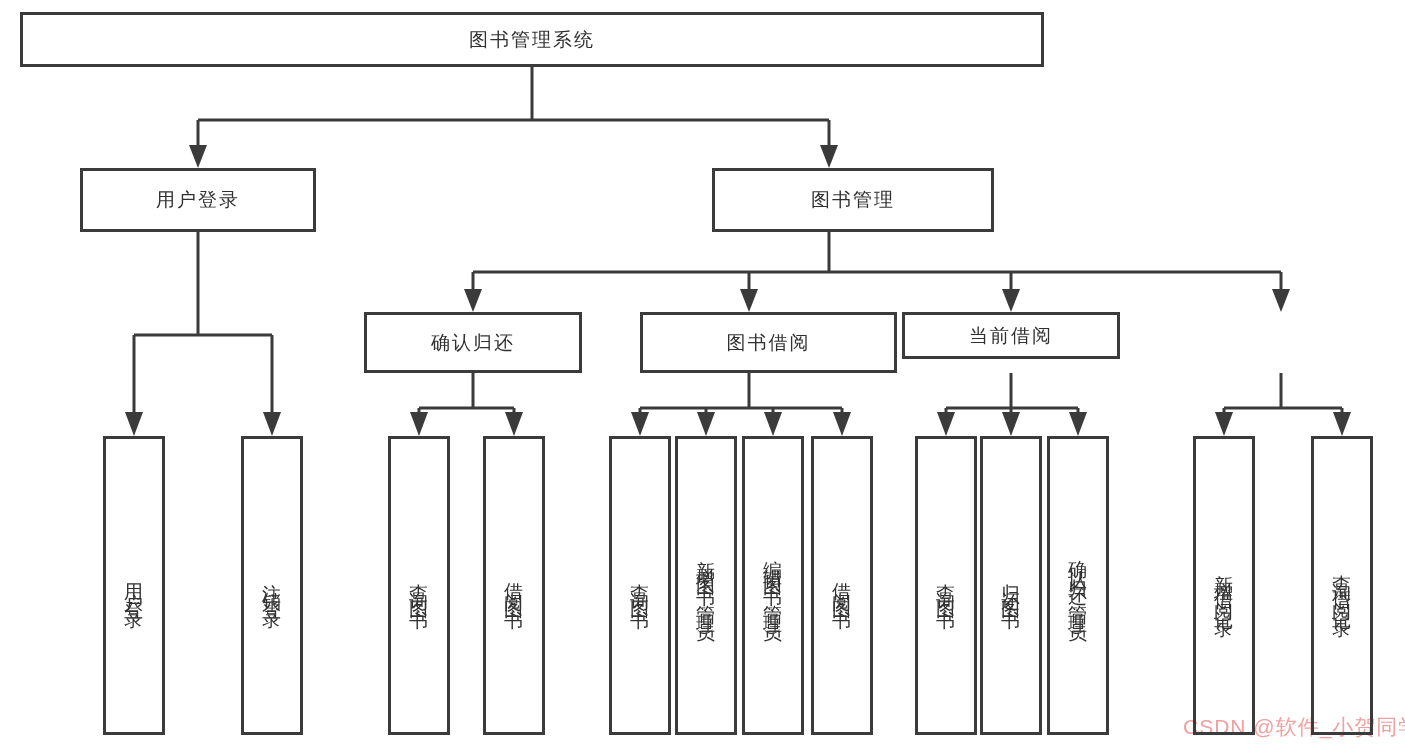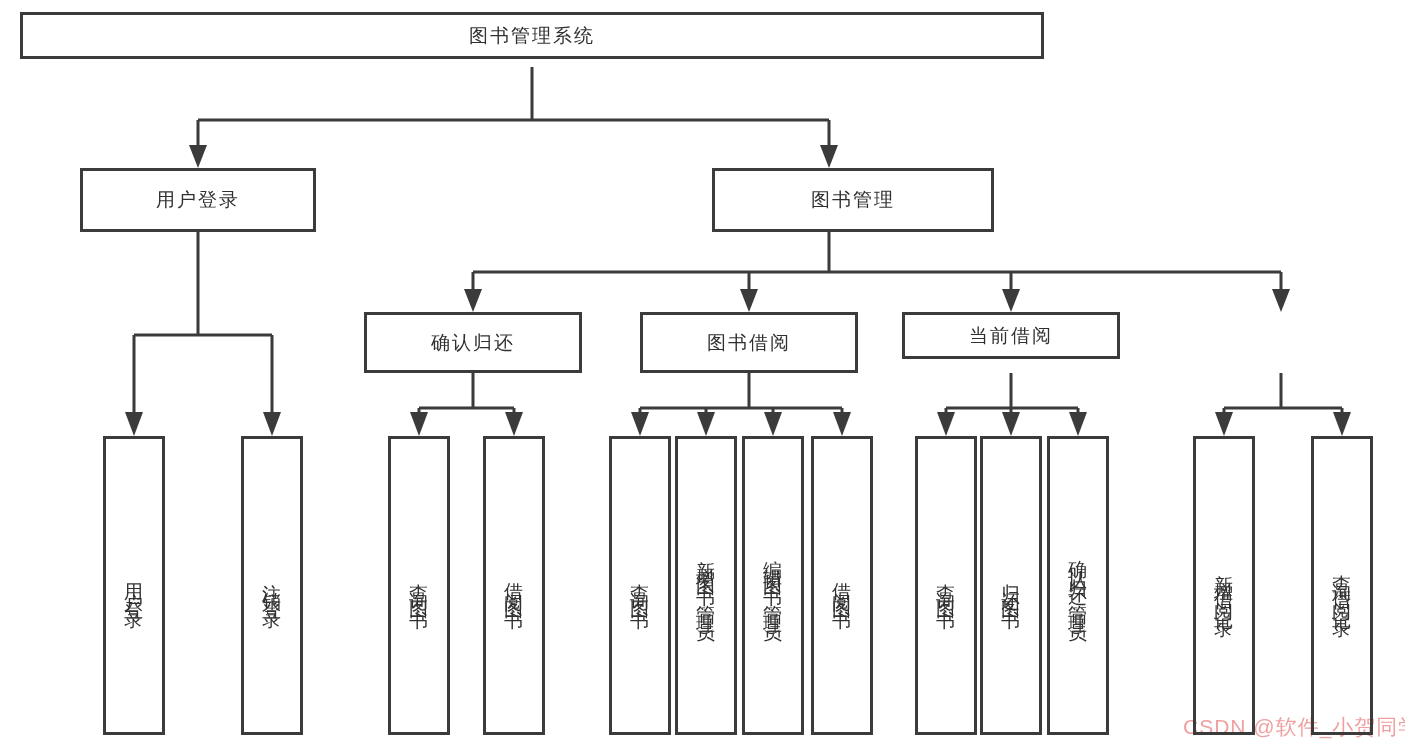--- a/index.html
+++ b/index.html
@@ -68,35 +68,35 @@
     </g>
     <g>
       <path d="M1281 373 V408 M1224 408 H1342 M1224 408 V414 M1342 408 V414"></path>
       <polygon points="1215,412 1233,412 1224,436"></polygon>
       <polygon points="1333,412 1351,412 1342,436"></polygon>
     </g>
   </svg>
 
   <div class="wm">CSDN @软件_小贺同学</div>
 
-  <div class="box" style="left:20px;top:12px;width:1024px;height:47px">
+  <div class="box" style="left:20px;top:12px;width:1024px;height:55px">
     <span class="hl">图书管理系统</span>
   </div>
 
   <div class="box" style="left:80px;top:168px;width:236px;height:64px">
     <span class="hl">用户登录</span>
   </div>
   <div class="box" style="left:712px;top:168px;width:282px;height:64px">
     <span class="hl">图书管理</span>
   </div>
 
   <div class="box" style="left:364px;top:312px;width:218px;height:61px">
     <span class="hl">确认归还</span>
   </div>
-  <div class="box" style="left:640px;top:312px;width:218px;height:61px">
+  <div class="box" style="left:640px;top:312px;width:257px;height:61px">
     <span class="hl">图书借阅</span>
   </div>
   <div class="box" style="left:902px;top:312px;width:218px;height:47px">
     <span class="hl">当前借阅</span>
   </div>
 
   <div class="box" style="left:103px;top:436px;width:62px;height:299px">
     <span class="vl">用户登录</span>
   </div>
   <div class="box" style="left:241px;top:436px;width:62px;height:299px">

